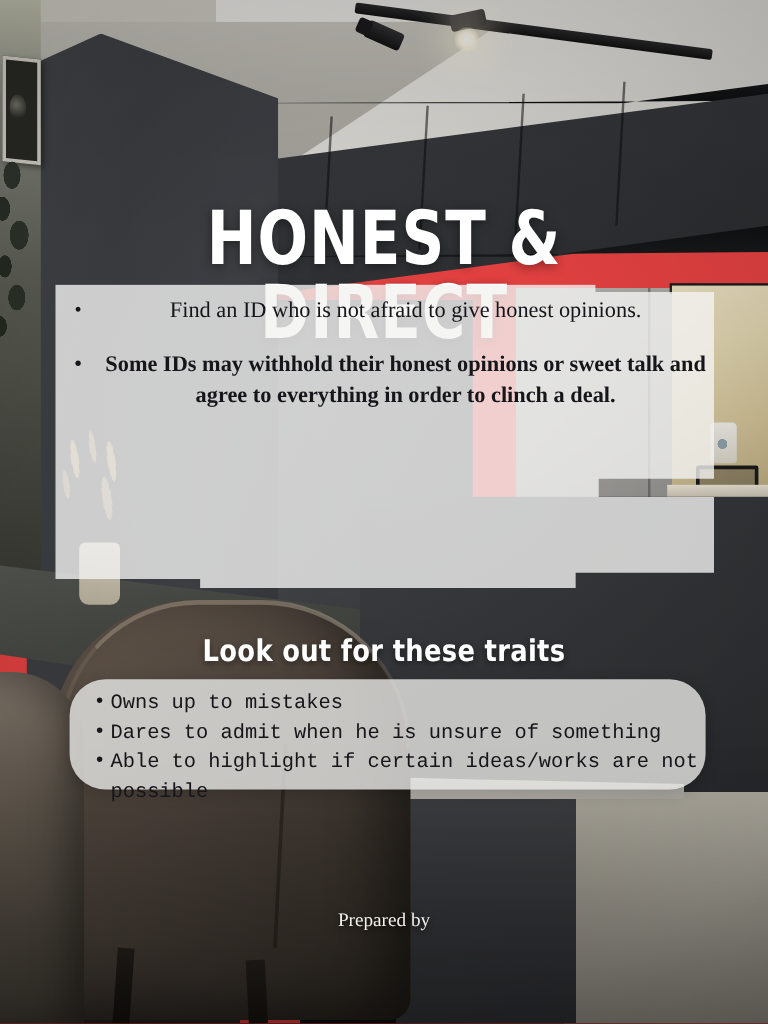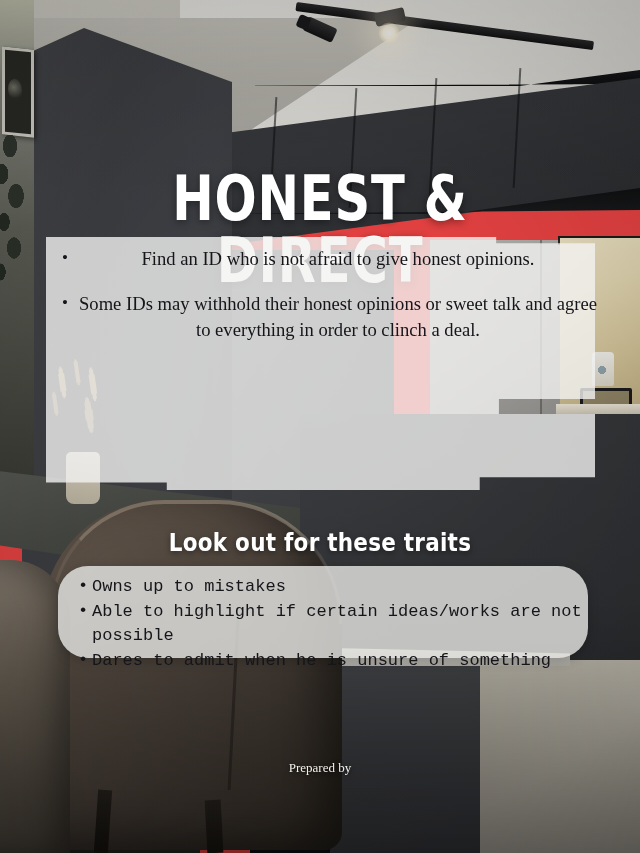--- a/index.html
+++ b/index.html
@@ -299,21 +299,21 @@
   .panel-main-txt {
     position: absolute;
     left: 58px; top: 246px; width: 540px;
     color: #15151a;
     font-family: "Liberation Serif", serif;
     font-size: 18.6px;
     line-height: 25.4px;
   }
   .panel-main-txt ul { margin: 0; padding: 0 0 0 18px; list-style: none; }
   .panel-main-txt li { position: relative; margin-bottom: 20px; padding-left: 2px; text-align: center; }
-  .panel-main-txt li:last-child { margin-bottom: 16px; }
+  .panel-main-txt li:last-child { margin-bottom: 16px; font-weight: bold; }
   .panel-main-txt li::before {
     content: "\2022";
     position: absolute; left: -14px; top: -1px;
     font-size: 17px; color: #15151a;
   }
 
   
   .subtitle {
     position: absolute;
     left: 0; right: 0; top: 528px;
@@ -353,21 +353,21 @@
     font-size: 17px; color: #15151a;
   }
 
   
   .credit {
     position: absolute;
     left: 0; right: 0; top: 760px;
     text-align: center;
     color: #f2f0ec;
     font-family: "Liberation Serif", serif;
-    font-size: 13px;
+    font-size: 16px;
     line-height: 16px;
     text-shadow: 0 1px 4px rgba(0,0,0,.6);
   }
   .credit .line2 { display: block; }
 </style>
 </head>
 <body>
 
 <div id="poster">
 
@@ -437,22 +437,22 @@
         <li>Some IDs may withhold their honest opinions or sweet talk and agree to everything in order to clinch a deal.</li>
       </ul>
     </div>
 
     <div class="subtitle">Look out for these traits</div>
 
     <div class="panel-traits"></div>
     <div class="panel-traits-txt">
       <ul>
         <li>Owns up to mistakes</li>
+        <li>Dares to admit when he is unsure of something</li>
         <li>Able to highlight if certain ideas/works are not possible</li>
-        <li>Dares to admit when he is unsure of something</li>
       </ul>
     </div>
 
     <div class="credit">
       <span>Prepared by</span>
     </div>
 
   </div>
 </div>
 

